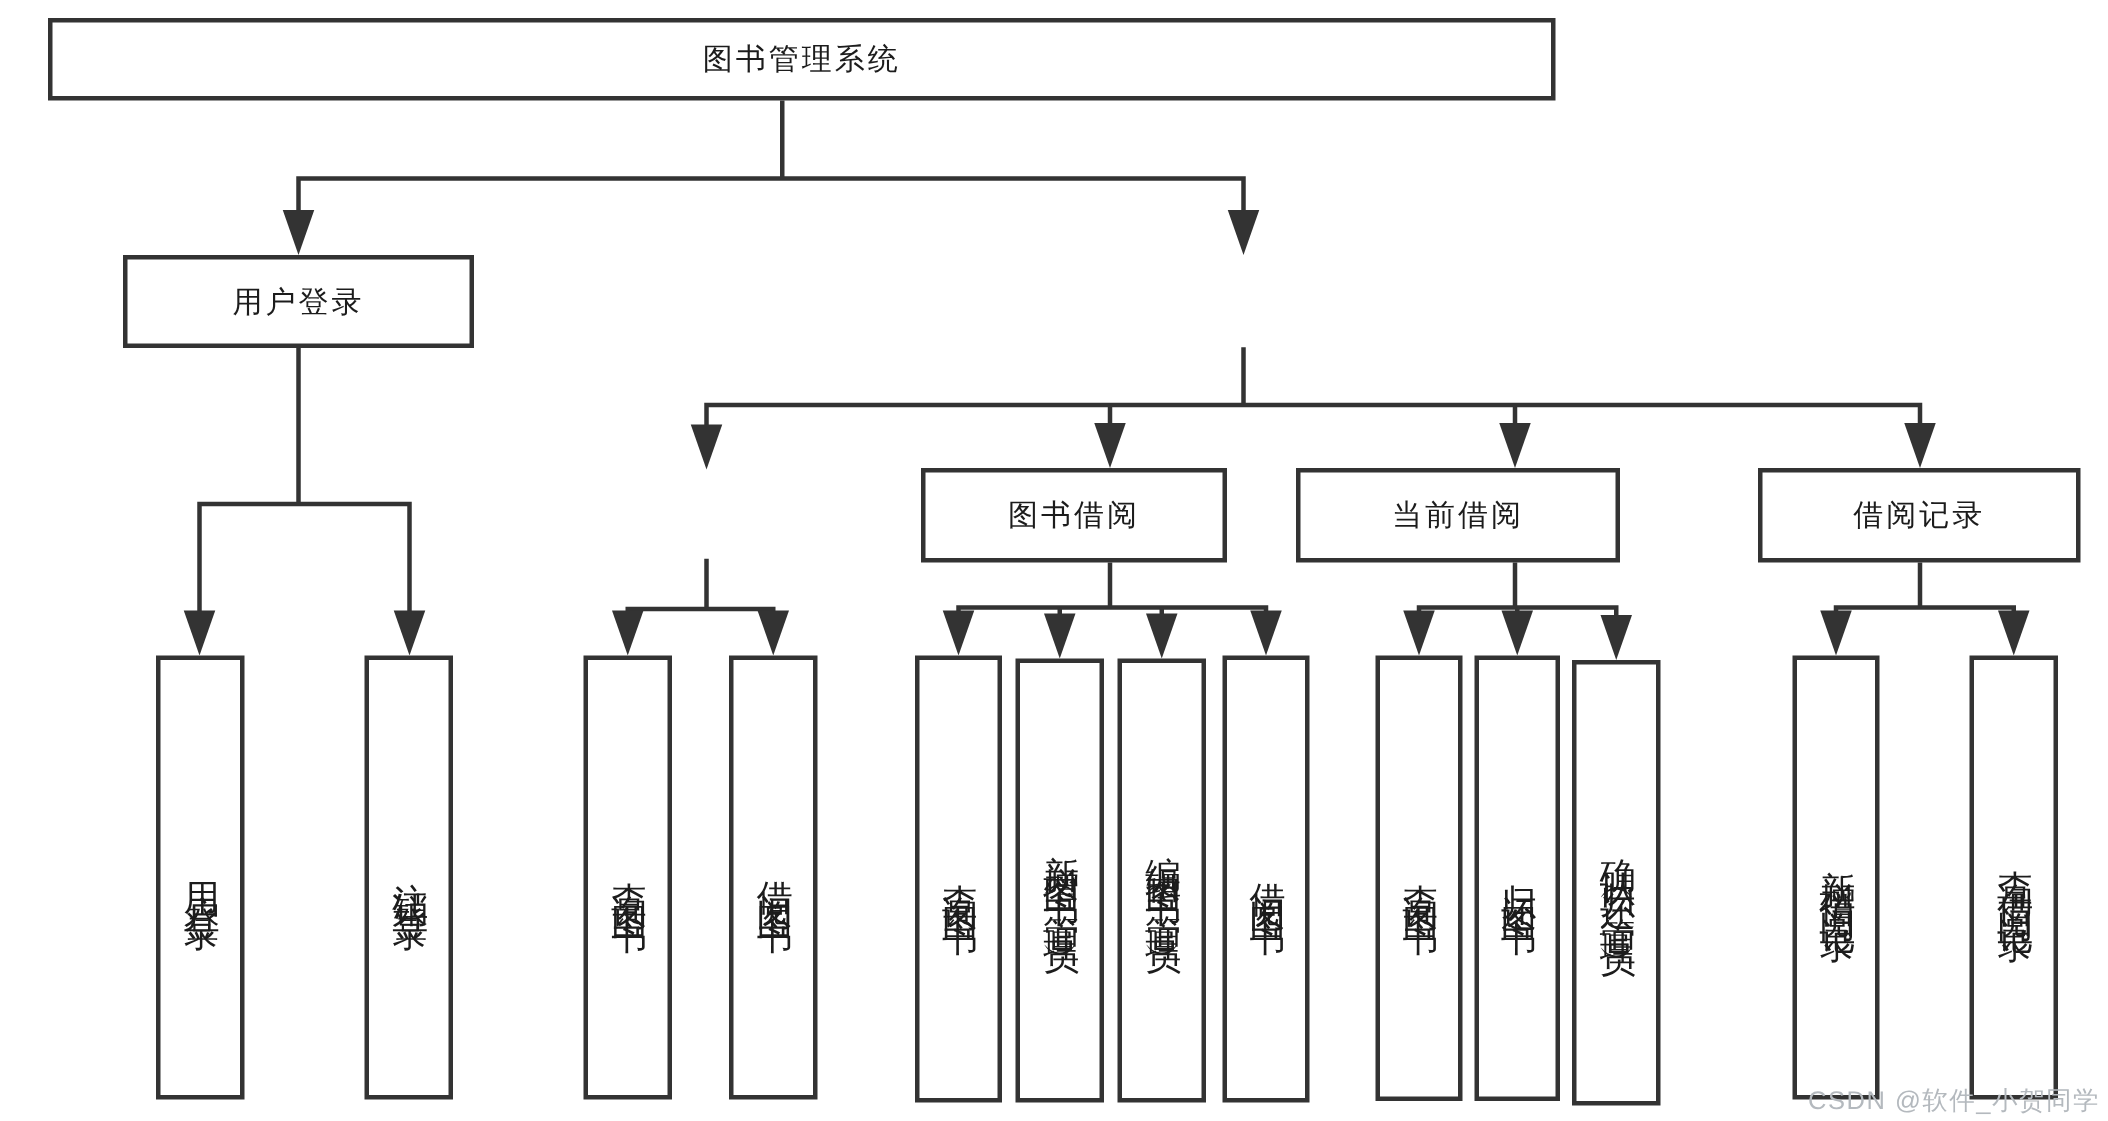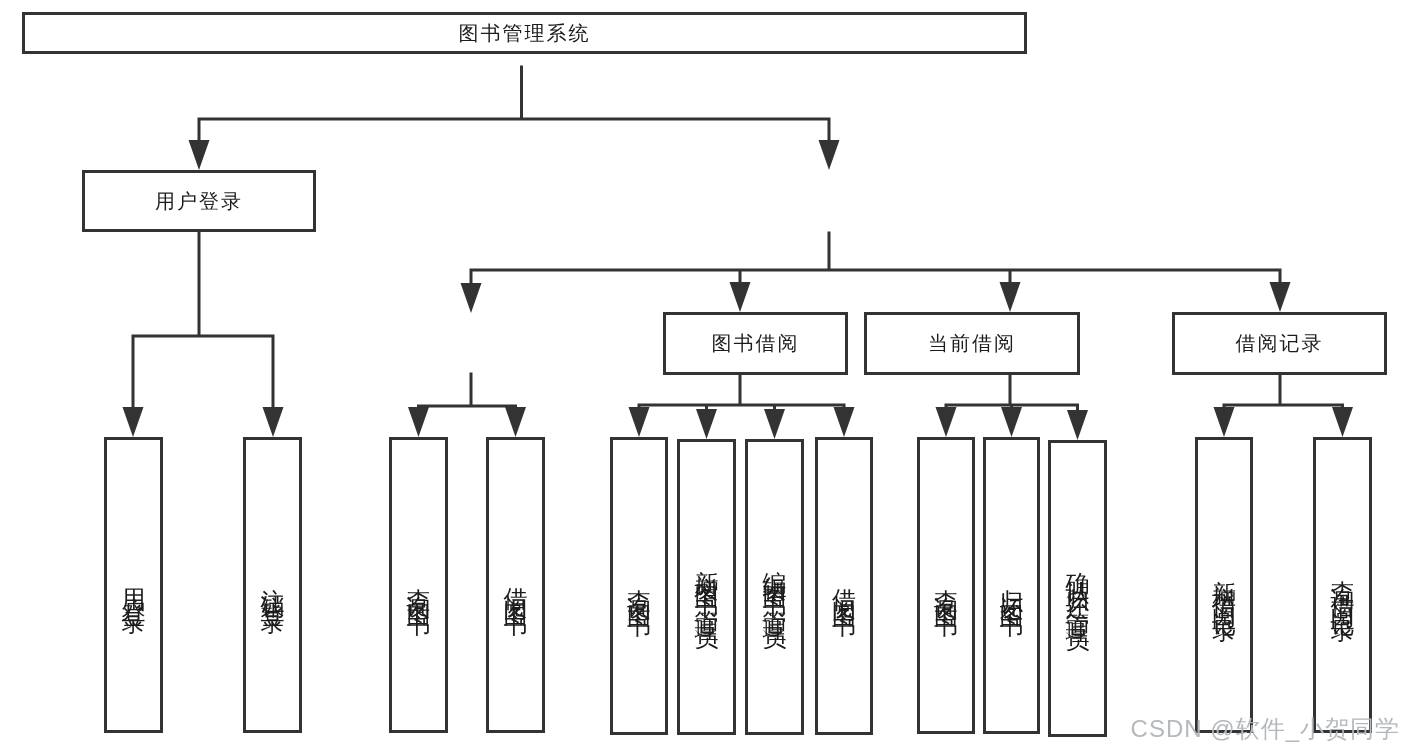--- a/index.html
+++ b/index.html
@@ -32,21 +32,21 @@
     text-orientation:mixed;
     font-size:24px;
     letter-spacing:8px;
     line-height:1;
   }
   .watermark{
     position:absolute;
     right:5px;
     bottom:2px;
     z-index:3;
-    font-size:24px;
+    font-size:17px;
     letter-spacing:1px;
     color:#b4b9be;
     white-space:nowrap;
   }
 </style>
 </head>
 <body>
 
 <div id="canvas">
 
@@ -90,25 +90,25 @@
       <polygon points="764,409 785,409 774.5,439"></polygon>
       <polygon points="833.5,407 854.5,407 844,437"></polygon>
       <polygon points="935.5,407 956.5,407 946,437"></polygon>
       <polygon points="1001,407 1022,407 1011.5,437"></polygon>
       <polygon points="1067,410 1088,410 1077.5,440"></polygon>
       <polygon points="1213.5,407 1234.5,407 1224,437"></polygon>
       <polygon points="1332,407 1353,407 1342.5,437"></polygon>
     </g>
   </svg>
 
-  <div class="box h-box" style="left:22px;top:12px;width:1005px;height:42px">图书管理系统</div>
+  <div class="box h-box" style="left:32px;top:12px;width:1005px;height:55px">图书管理系统</div>
 
   <div class="box h-box" style="left:82px;top:170px;width:234px;height:62px">用户登录</div>
 
-  <div class="box h-box" style="left:663px;top:312px;width:185px;height:63px">图书借阅</div>
+  <div class="box h-box" style="left:614px;top:312px;width:204px;height:63px">图书借阅</div>
   <div class="box h-box" style="left:864px;top:312px;width:216px;height:63px">当前借阅</div>
   <div class="box h-box" style="left:1172px;top:312px;width:215px;height:63px">借阅记录</div>
 
   <div class="box v-box" style="left:104px;top:437px;width:59px;height:296px">用户登录</div>
   <div class="box v-box" style="left:243px;top:437px;width:59px;height:296px">注销登录</div>
 
   <div class="box v-box" style="left:389px;top:437px;width:59px;height:296px">查询图书</div>
   <div class="box v-box" style="left:486px;top:437px;width:59px;height:296px">借阅图书</div>
 
   <div class="box v-box" style="left:610px;top:437px;width:58px;height:298px">查询图书</div>

